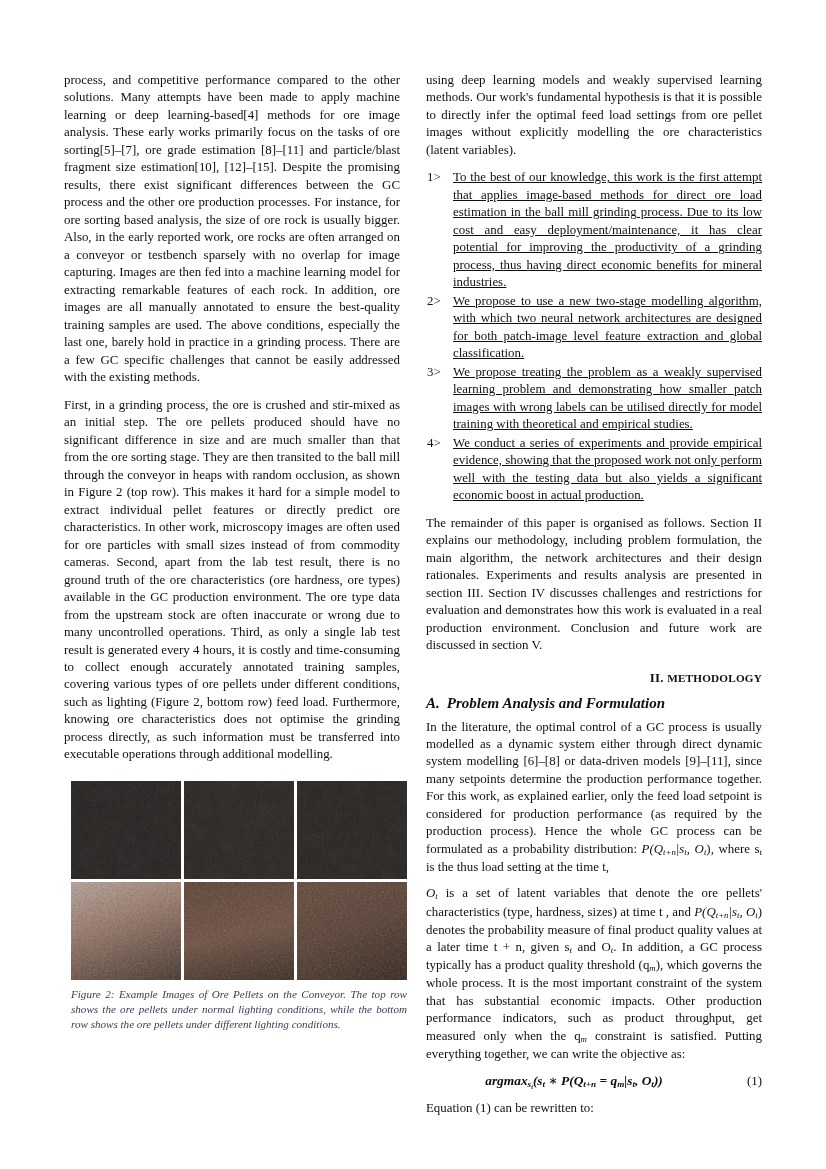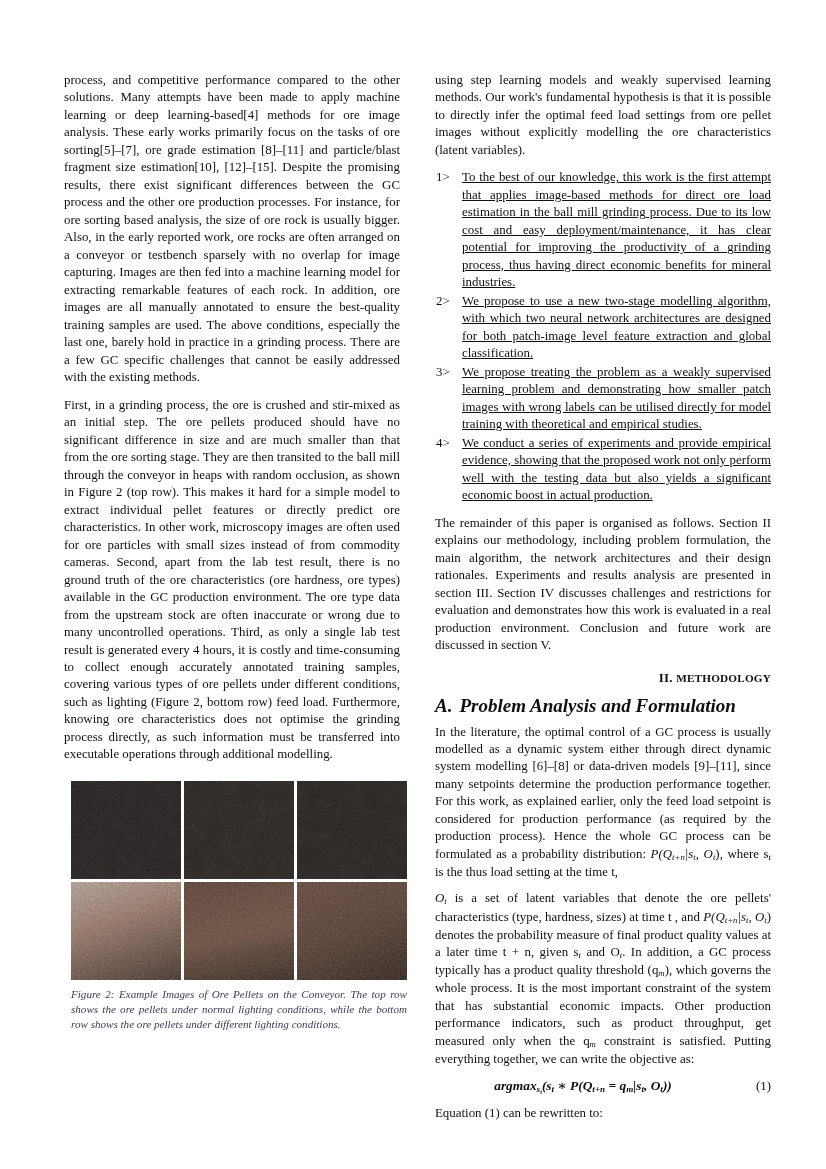--- a/index.html
+++ b/index.html
@@ -16,21 +16,21 @@
     font-family: "Liberation Serif", "DejaVu Serif", serif;
     color: #101010;
   }
   .columns {
     position: absolute;
     left: 64px;
     top: 72px;
     width: 698px;
     height: 1030px;
     display: flex;
-    gap: 35px;
+    gap: 26px;
   }
   .col {
     width: 336px;
     flex: 0 0 336px;
   }
   p.body {
     margin: 0 0 10px 0;
     font-size: 12.9px;
     line-height: 1.355;
     text-align: justify;
@@ -64,21 +64,21 @@
     font-weight: bold;
     text-align: right;
     margin: 15px 0 9px 0;
     letter-spacing: 0.2px;
   }
   h2.section-head .sc {
     font-size: 11.2px;
     text-transform: uppercase;
   }
   h3.subsection-head {
-    font-size: 19px;
+    font-size: 15px;
     font-weight: bold;
     font-style: italic;
     text-align: left;
     margin: 0 0 7px 0;
   }
   h3.subsection-head .lbl { margin-right: 7px; }
 
   
   .mi {
     font-family: "Liberation Serif", "DejaVu Serif", serif;
@@ -279,21 +279,21 @@
         </div>
 
         <figcaption class="fig-caption">Figure 2: Example Images of Ore Pellets on the Conveyor. The top row shows the ore pellets under normal lighting conditions, while the bottom row shows the ore pellets under different lighting conditions.</figcaption>
       </figure>
 
 
     </div>
 
     <div class="col">
 
-      <p class="body">using step learning models and weakly supervised learning methods. Our work's fundamental hypothesis is that it is possible to directly infer the optimal feed load settings from ore pellet images without explicitly modelling the ore characteristics (latent variables).</p>
+      <p class="body">using deep learning models and weakly supervised learning methods. Our work's fundamental hypothesis is that it is possible to directly infer the optimal feed load settings from ore pellet images without explicitly modelling the ore characteristics (latent variables).</p>
 
 
       <ul class="contrib-list">
         <li class="contrib-item">
           <span class="contrib-marker">1&gt;</span>
           <span class="contrib-text">To the best of our knowledge, this work is the first attempt that applies image-based methods for direct ore load estimation in the ball mill grinding process. Due to its low cost and easy deployment/maintenance, it has clear potential for improving the productivity of a grinding process, thus having direct economic benefits for mineral industries.</span>
         </li>
         <li class="contrib-item">
           <span class="contrib-marker">2&gt;</span>
           <span class="contrib-text">We propose to use a new two-stage modelling algorithm, with which two neural network architectures are designed for both patch-image level feature extraction and global classification.</span>

